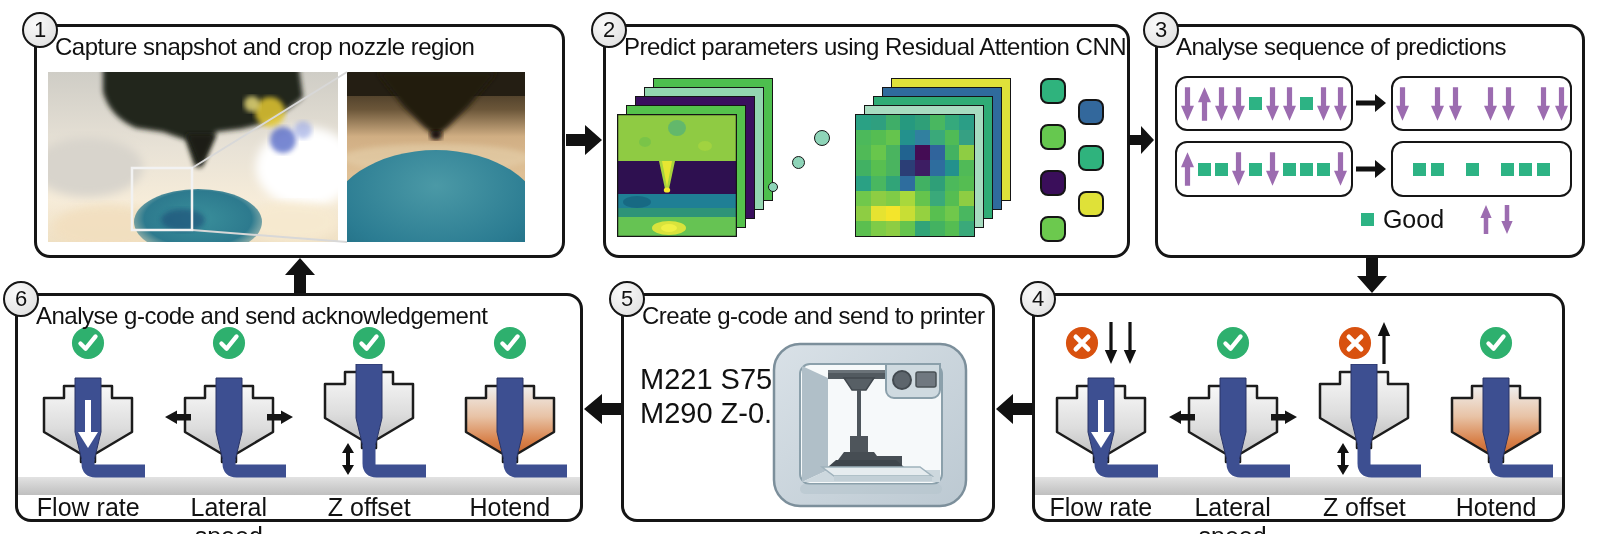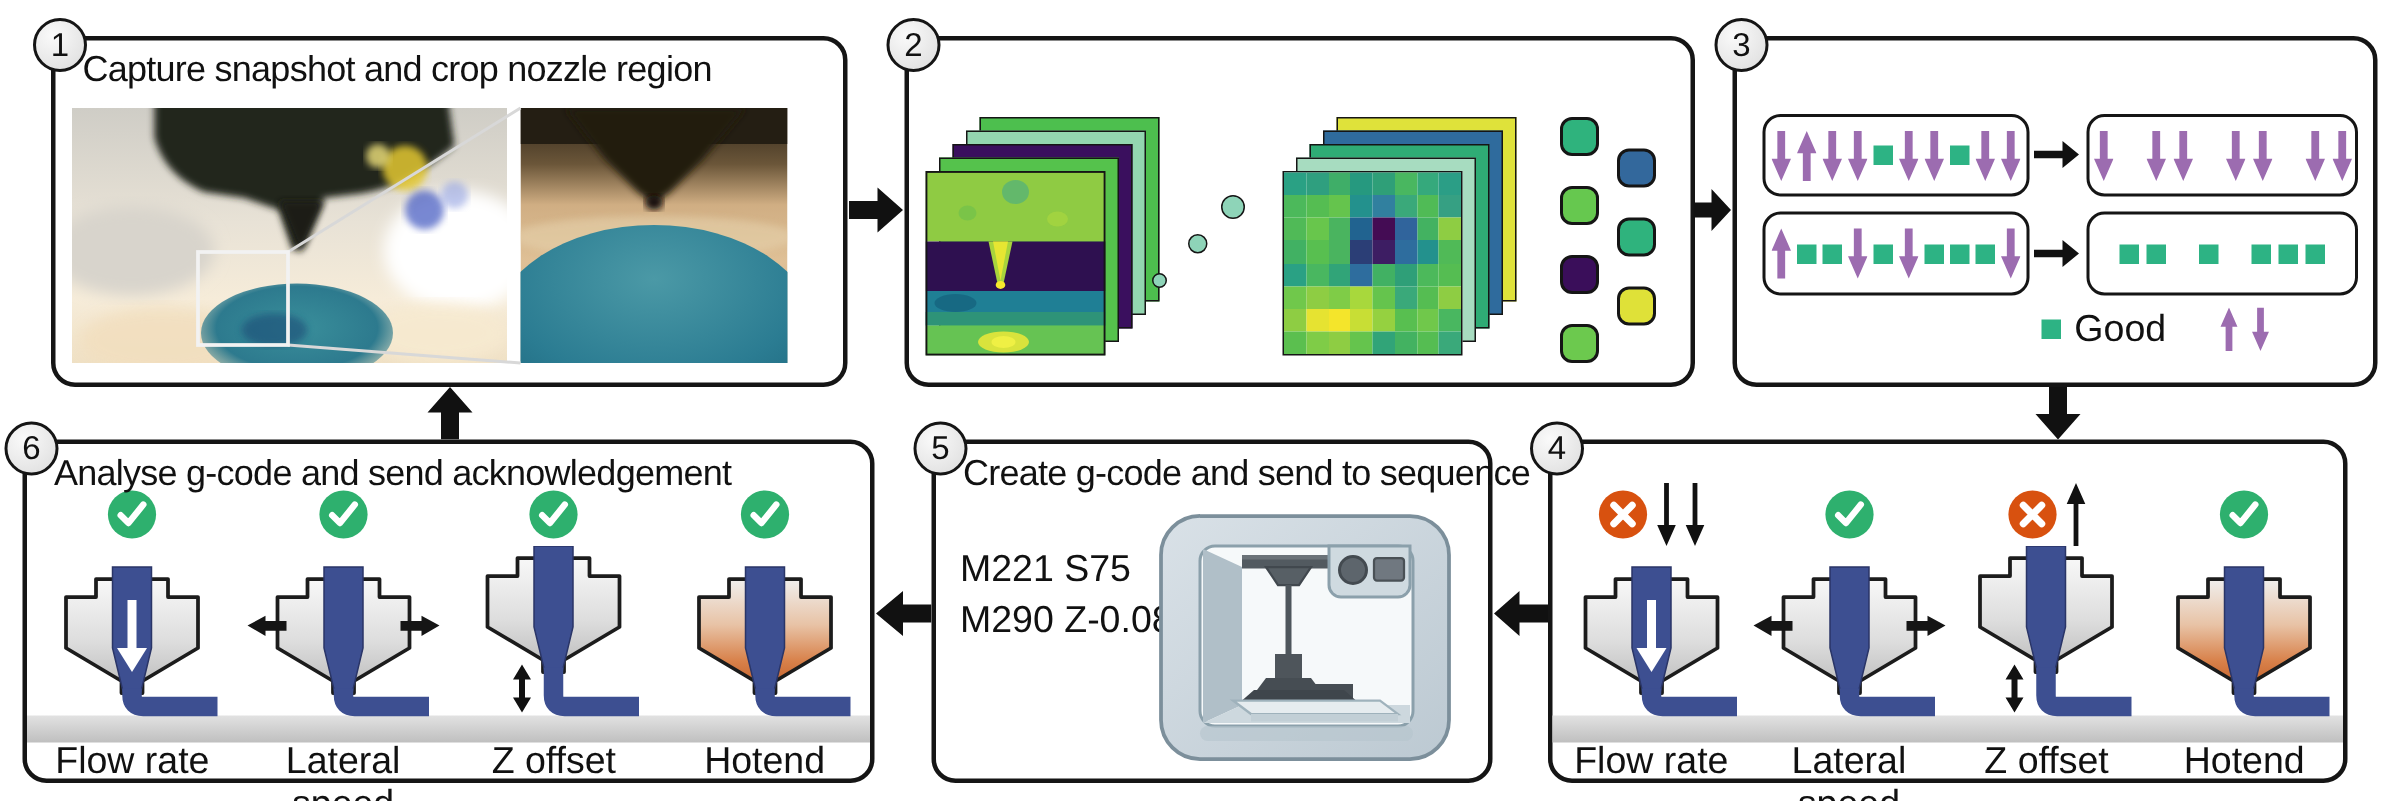--- a/index.html
+++ b/index.html
@@ -47,21 +47,21 @@
   .noz-row{position:absolute;left:0;right:0;top:30px;display:flex;z-index:2;}
   .noz-col{flex:1;display:flex;flex-direction:column;align-items:center;position:relative;}
   .status{height:34px;display:flex;align-items:center;gap:5px;}
   .noz{margin-top:4px;}
   .bed{position:absolute;left:0;right:0;top:181px;height:18px;background:linear-gradient(#e2e2e2,#bfbfbf);z-index:1;}
   .labels-row{position:absolute;left:0;right:0;top:197px;display:flex;z-index:3;}
   .noz-label{flex:1;text-align:center;font-size:25px;}
   .st{width:34px;height:34px;}
   .mag{fill:#111;}
   
-  .gcode{position:absolute;left:16px;top:66px;font-size:25px;line-height:34px;}
+  .gcode{position:absolute;left:16px;top:66px;font-size:29px;line-height:34px;}
   .printer{position:absolute;left:146px;top:44px;}
 </style>
 </head>
 <body>
 
 <svg width="0" height="0" style="position:absolute" aria-hidden="true">
 <defs>
   <linearGradient id="gBody" x1="0" y1="0" x2="0" y2="1">
     <stop offset="0" stop-color="#f8f8f8"></stop>
         <stop offset="0.55" stop-color="#dddddd"></stop>
@@ -159,20 +159,21 @@
 
     <svg class="p1overlay" width="525" height="228" viewBox="0 0 525 228">
       <line x1="155" y1="141" x2="310" y2="45" stroke="#d8d8d8" stroke-width="2"></line>
       <line x1="155" y1="203" x2="310" y2="215" stroke="#d8d8d8" stroke-width="2"></line>
       <rect x="95" y="141" width="60" height="62" fill="none" stroke="#f2f2f2" stroke-width="2.5"></rect>
     </svg>
   </div>
 
   <div class="panel" id="p2">
     <div class="badge">2</div>
+    <div class="title">Predict parameters using Residual Attention CNN</div>
 
     <div class="stack" id="stack-left" style="left:11px;top:87px">
         <div class="layer" style="left: 36px; top: -36px; background: rgb(77, 191, 78);"></div>
         <div class="layer" style="left: 27px; top: -27px; background: rgb(147, 214, 176);"></div>
         <div class="layer" style="left: 18px; top: -18px; background: rgb(58, 15, 94);"></div>
         <div class="layer" style="left: 9px; top: -9px; background: rgb(85, 194, 76);"></div>
       </div>
     <svg class="map-svg" style="left:11px;top:87px" width="120" height="123" viewBox="0 0 120 123">
       <rect x="0" y="0" width="120" height="47" fill="#8fcb43"></rect>
       <ellipse cx="60" cy="14" rx="9" ry="8" fill="#3fa98c" opacity="0.55"></ellipse>
@@ -274,20 +275,21 @@
         <div class="chip" style="left: 434px; top: 143px; background: rgb(58, 14, 90);"></div>
         <div class="chip" style="left: 434px; top: 189px; background: rgb(108, 201, 78);"></div>
         <div class="chip" style="left: 472px; top: 72px; background: rgb(51, 104, 156);"></div>
         <div class="chip" style="left: 472px; top: 118px; background: rgb(47, 179, 125);"></div>
         <div class="chip" style="left: 472px; top: 164px; background: rgb(223, 225, 56);"></div>
       </div>
   </div>
 
   <div class="panel" id="p3">
     <div class="badge">3</div>
+    <div class="title">Analyse sequence of predictions</div>
 
     <div class="seqbox" style="left:17px;top:49px;width:178px;height:55px">
         <svg class="seq-a" viewBox="0 0 14 36">
           <polygon points="4.2,0 9.8,0 9.8,20 14,20 7,36 0,20 4.2,20"></polygon>
         </svg>
         <svg class="seq-a" viewBox="0 0 14 36">
           <polygon points="4.2,36 9.8,36 9.8,16 14,16 7,0 0,16 4.2,16"></polygon>
         </svg>
         <svg class="seq-a" viewBox="0 0 14 36">
           <polygon points="4.2,0 9.8,0 9.8,20 14,20 7,36 0,20 4.2,20"></polygon>
@@ -466,21 +468,21 @@
     <div class="labels-row">
       <div class="noz-label">Flow rate</div>
       <div class="noz-label">Lateral speed</div>
       <div class="noz-label">Z offset</div>
       <div class="noz-label">Hotend</div>
     </div>
   </div>
 
   <div class="panel" id="p5">
     <div class="badge">5</div>
-    <div class="title">Create g-code and send to sequence</div>
+    <div class="title">Create g-code and send to printer</div>
     <div class="gcode">
       <div>M221 S75</div>
       <div>M290 Z-0.08</div>
     </div>
     <svg class="printer" width="200" height="172" viewBox="0 0 200 172">
       <defs>
         <linearGradient id="prShell" x1="0" y1="0" x2="1" y2="1">
           <stop offset="0" stop-color="#d9e1e7"></stop>
             <stop offset="1" stop-color="#bcc9d2"></stop>
         </linearGradient>

